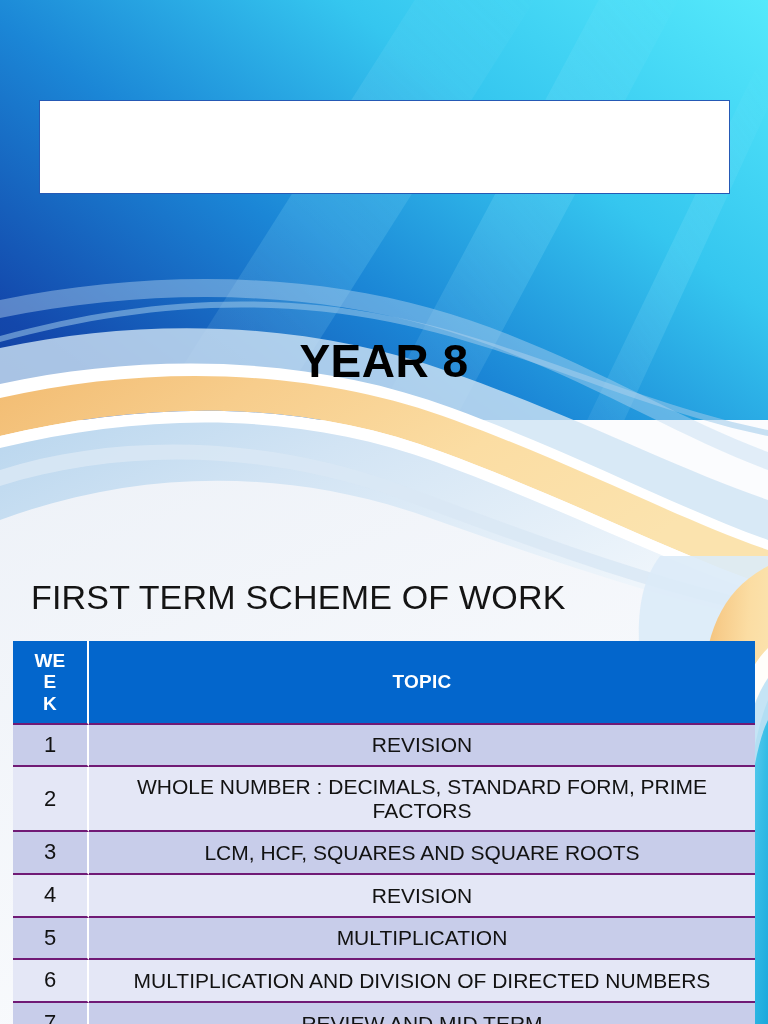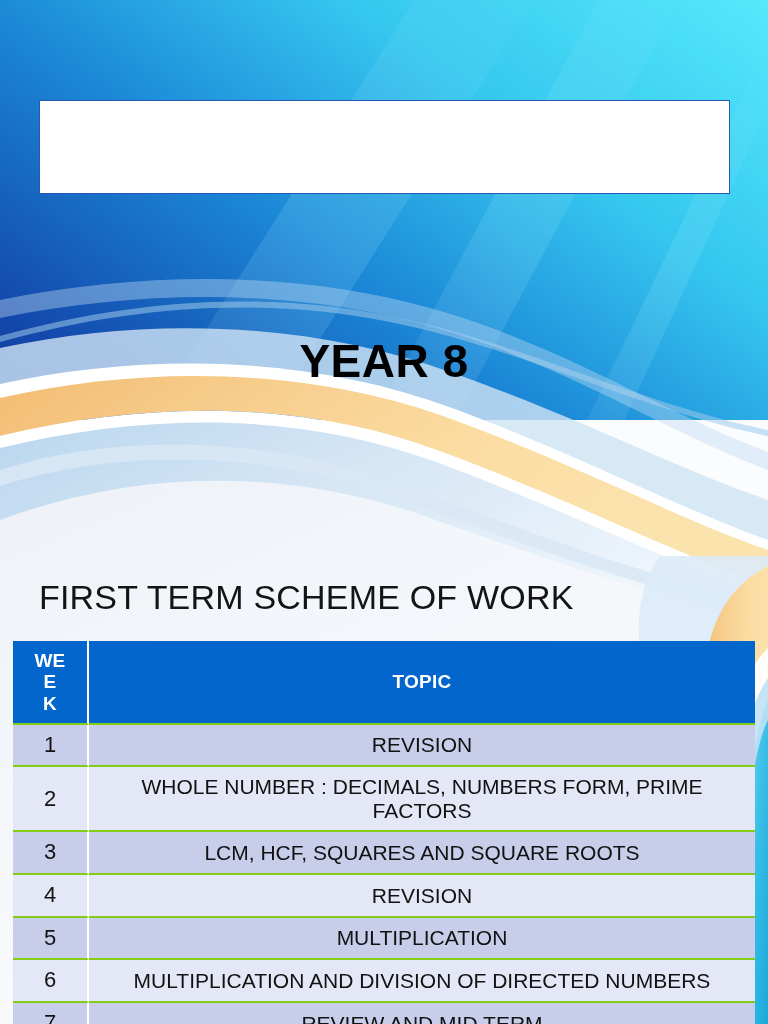--- a/index.html
+++ b/index.html
@@ -44,21 +44,21 @@
     font-weight: bold;
     color: #000000;
     letter-spacing: 0.5px;
     line-height: 1.08;
     z-index: 4;
   }
 
   
   #scheme-title {
     position: absolute;
-    left: 39px; top: 578px;
+    left: 31px; top: 578px;
     width: 680px;
     font-size: 34px;
     font-weight: normal;
     color: #141414;
     letter-spacing: 0.2px;
     white-space: nowrap;
     z-index: 4;
   }
 
   
@@ -66,21 +66,21 @@
     position: absolute;
     left: 13px; top: 641px;
     width: 742px;
     border-collapse: separate;
     border-spacing: 0;
     z-index: 5;
     table-layout: fixed;
   }
   #sow-table th, #sow-table td {
     border-right: 2px solid #ffffff;
-    border-bottom: 2px solid #84cc16;
+    border-bottom: 2px solid #701a75;
     text-align: center;
     vertical-align: middle;
     line-height: 1.12;
   }
   #sow-table th:last-child, #sow-table td:last-child { border-right: none; }
 
   .col-week { width: 76px; }
   .col-topic { width: auto; }
 
   thead th {
@@ -220,21 +220,21 @@
         <th class="th-topic">TOPIC</th>
       </tr>
     </thead>
     <tbody id="sow-body">
         <tr class="band-a">
           <td class="week-cell">1</td>
           <td>REVISION</td>
         </tr>
         <tr class="band-b">
           <td class="week-cell">2</td>
-          <td>WHOLE NUMBER : DECIMALS, NUMBERS FORM, PRIME FACTORS</td>
+          <td>WHOLE NUMBER : DECIMALS, STANDARD FORM, PRIME FACTORS</td>
         </tr>
         <tr class="band-a">
           <td class="week-cell">3</td>
           <td>LCM, HCF, SQUARES AND SQUARE ROOTS</td>
         </tr>
         <tr class="band-b">
           <td class="week-cell">4</td>
           <td>REVISION</td>
         </tr>
         <tr class="band-a">

